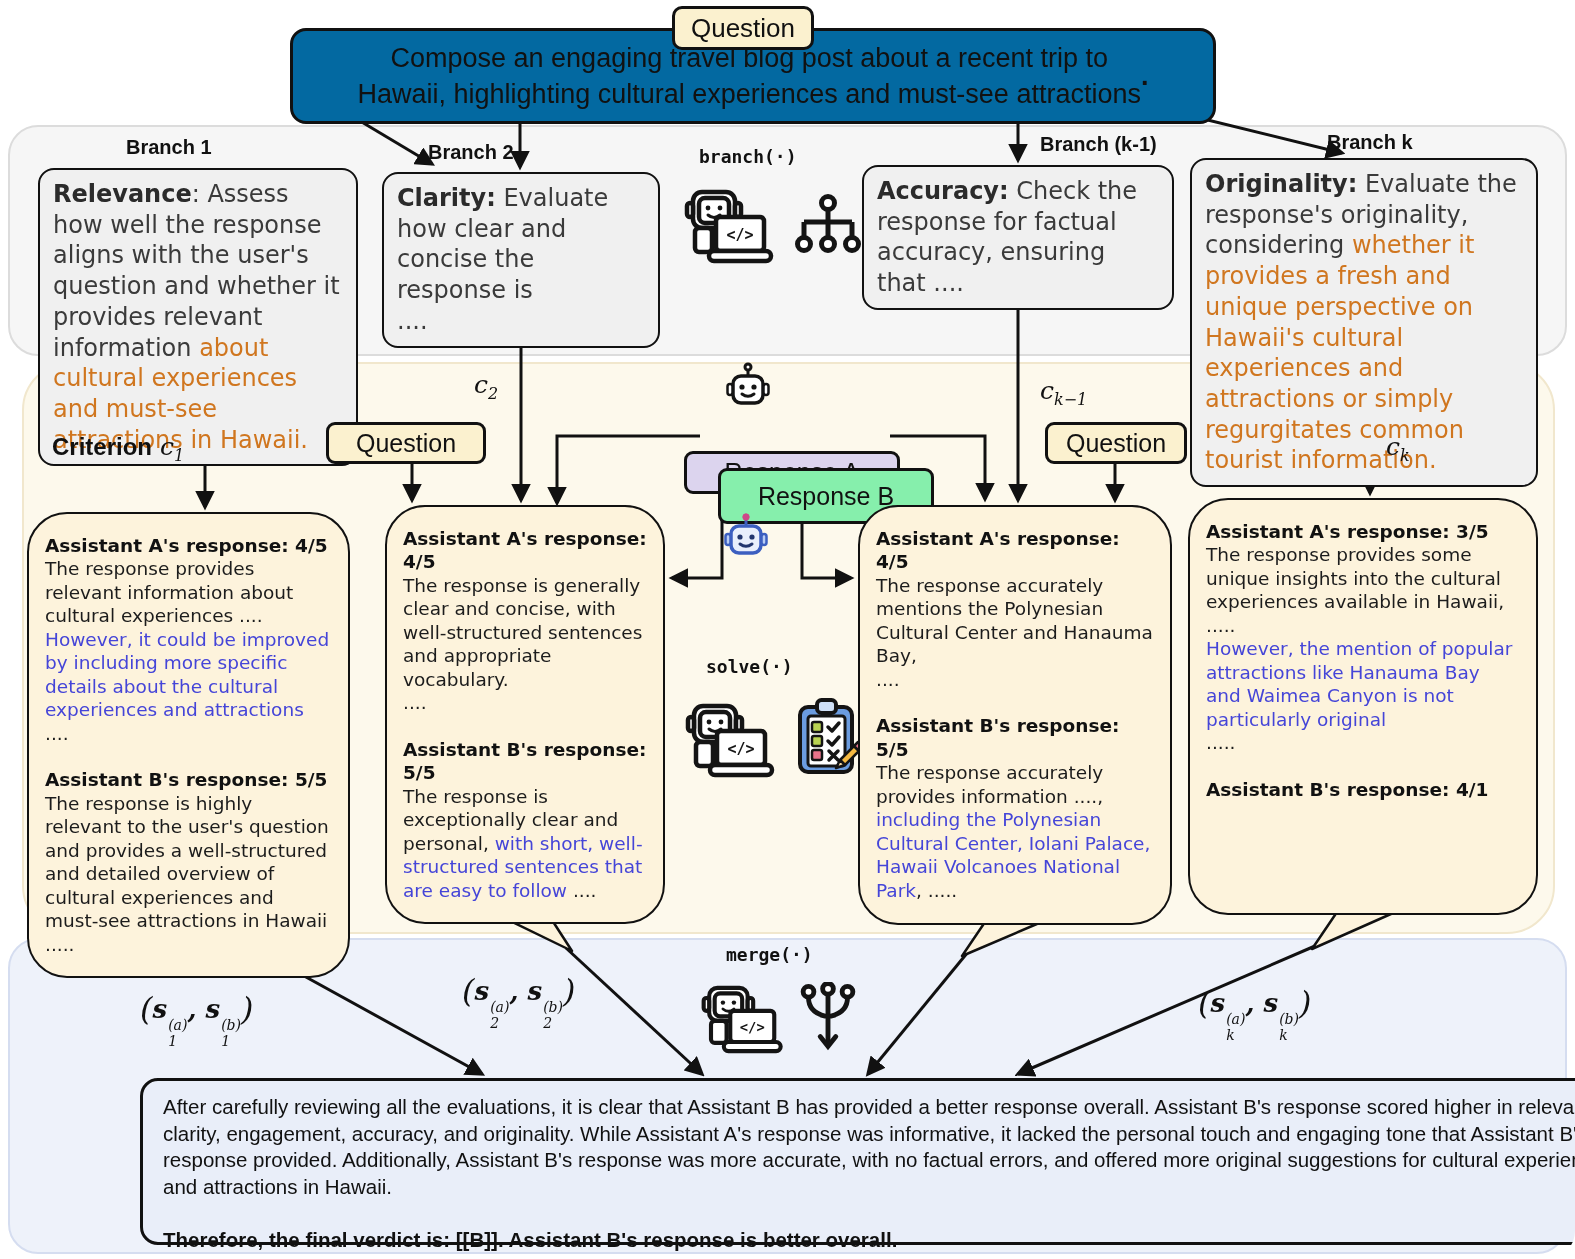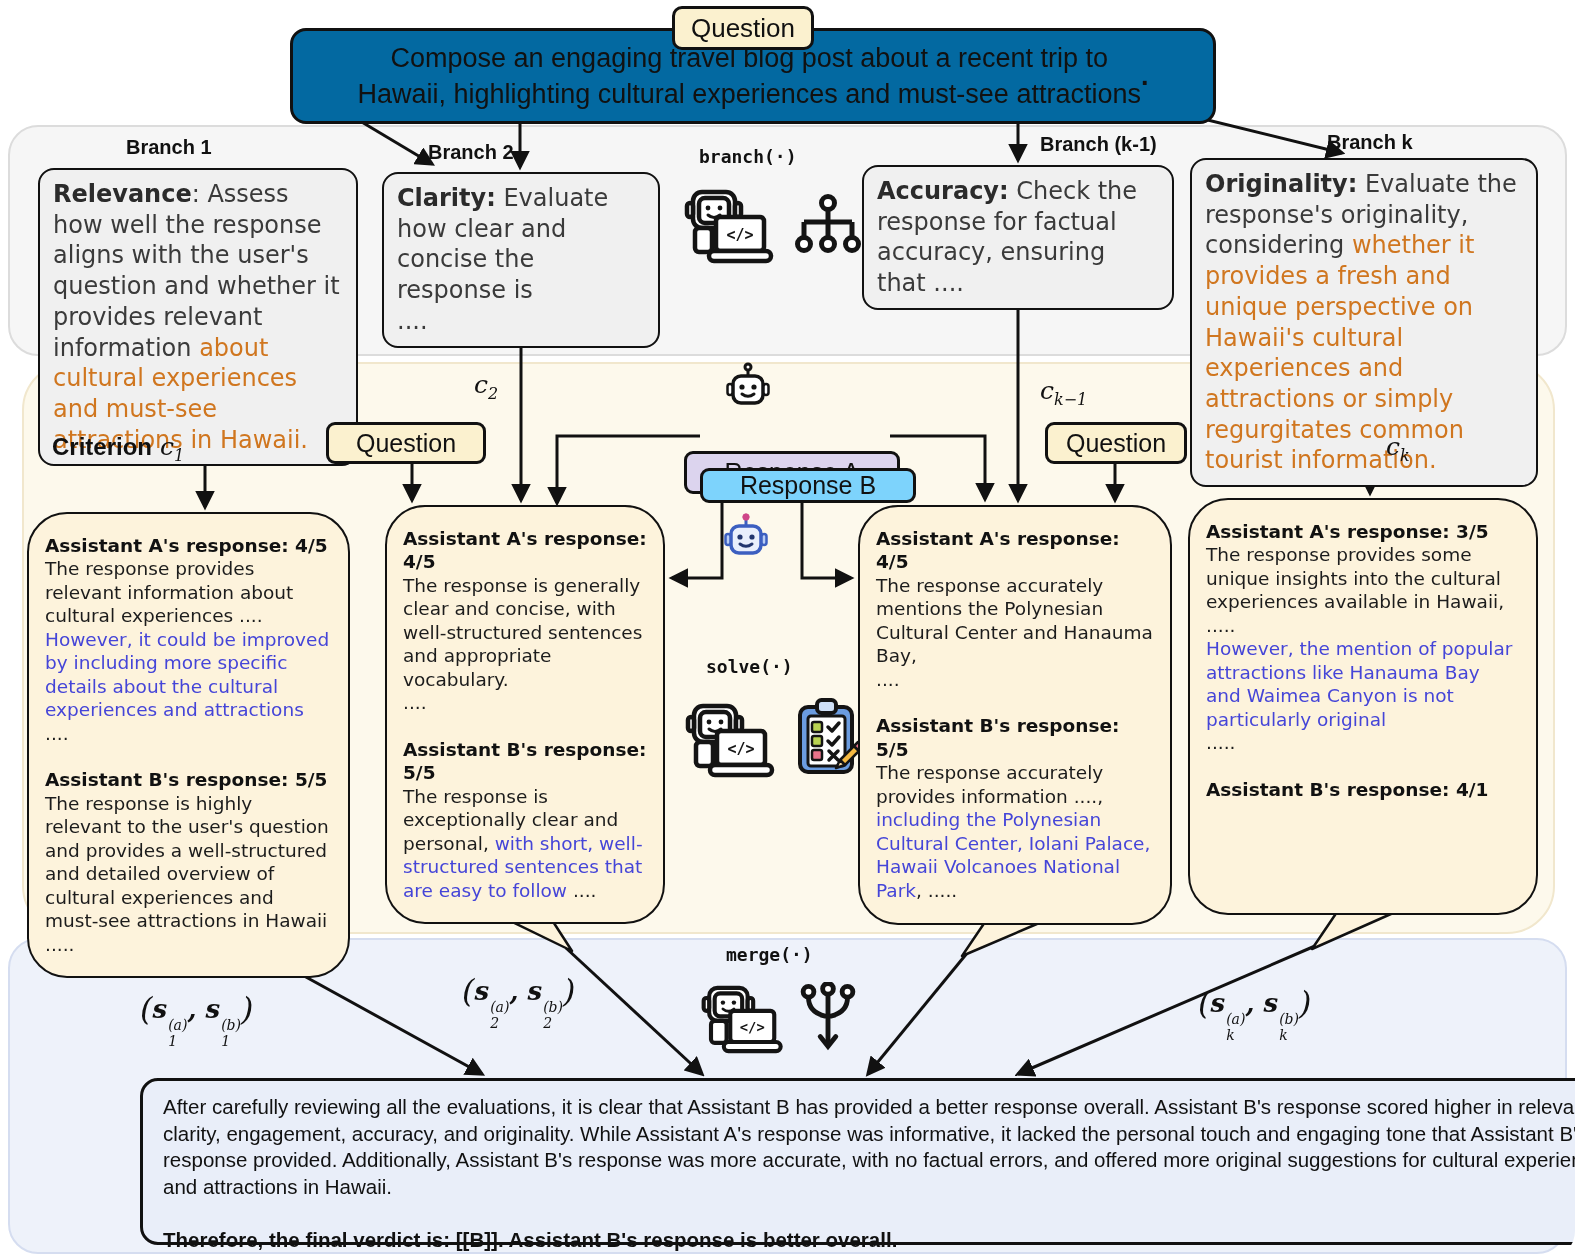--- a/index.html
+++ b/index.html
@@ -144,21 +144,21 @@
   </span>
 
   <div class="abs mathlbl" style="left:52px;top:432px;"><span class="crit-word">Criterion</span>&nbsp;<span>c</span><sub>1</sub></div>
   <div class="abs mathlbl" style="left:474px;top:370px;"><span>c</span><sub>2</sub></div>
   <div class="abs mathlbl" style="left:1040px;top:376px;"><span>c</span><sub>k−1</sub></div>
   <div class="abs mathlbl" style="left:1386px;top:432px;"><span>c</span><sub>k</sub></div>
 
   <div class="abs pill" style="left:326px;top:422px;width:160px;height:42px;background:#fbf1cf;">Question</div>
   <div class="abs pill" style="left:1045px;top:422px;width:142px;height:42px;background:#fbf1cf;">Question</div>
   <div class="abs pill" style="left:684px;top:414px;width:216px;height:43px;background:#dcd4ee;margin-top:37px;">Response A</div>
-  <div class="abs pill" style="left:700px;top:468px;width:216px;height:35px;background:#7dd3fc;">Response B</div>
+  <div class="abs pill" style="left:718px;top:468px;width:216px;height:56px;background:#86efac;">Response B</div>
 
   <span class="abs iconwrap" style="left:726px;top:362px;">
     <svg width="44" height="50" viewBox="0 0 44 50">
       <line x1="22" y1="7" x2="22" y2="14" stroke="#141414" stroke-width="3"></line>
       <circle cx="22" cy="5" r="3" fill="#fff" stroke="#141414" stroke-width="3"></circle>
       <rect x="7" y="14" width="30" height="27" rx="8" fill="#fff" stroke="#141414" stroke-width="3.5"></rect>
       <rect x="1.5" y="22" width="5" height="11" rx="2.5" fill="#fff" stroke="#141414" stroke-width="2.5"></rect>
       <rect x="37.5" y="22" width="5" height="11" rx="2.5" fill="#fff" stroke="#141414" stroke-width="2.5"></rect>
       <circle cx="16" cy="25" r="2.6" fill="#141414"></circle>
         <circle cx="28" cy="25" r="2.6" fill="#141414"></circle>

